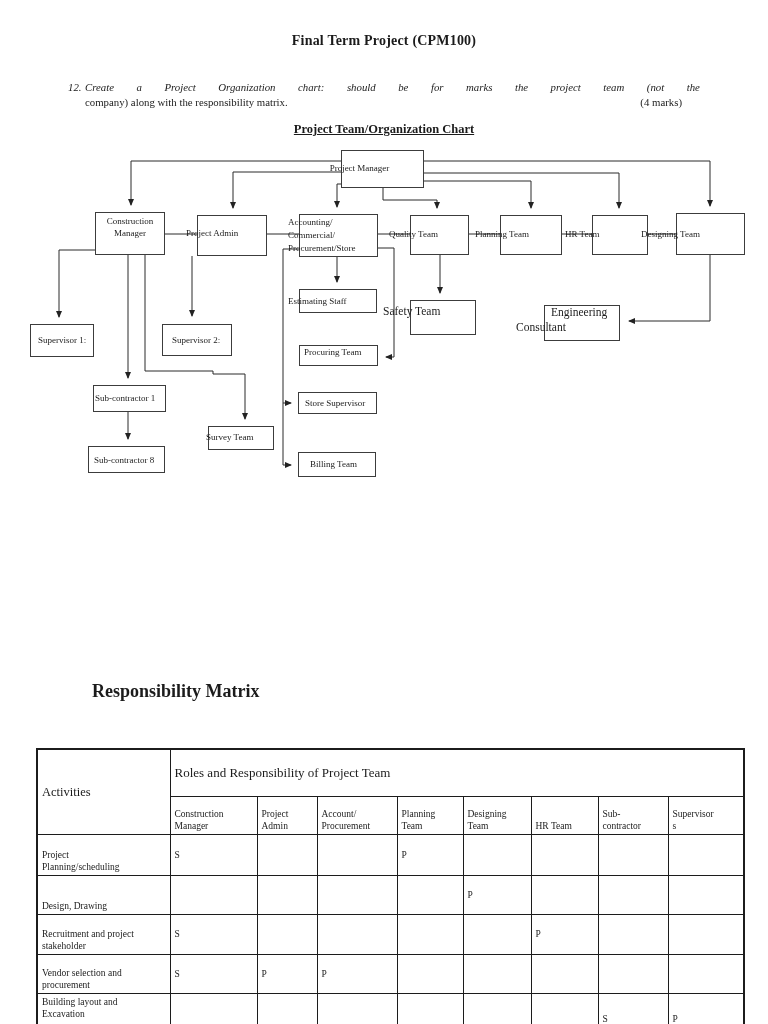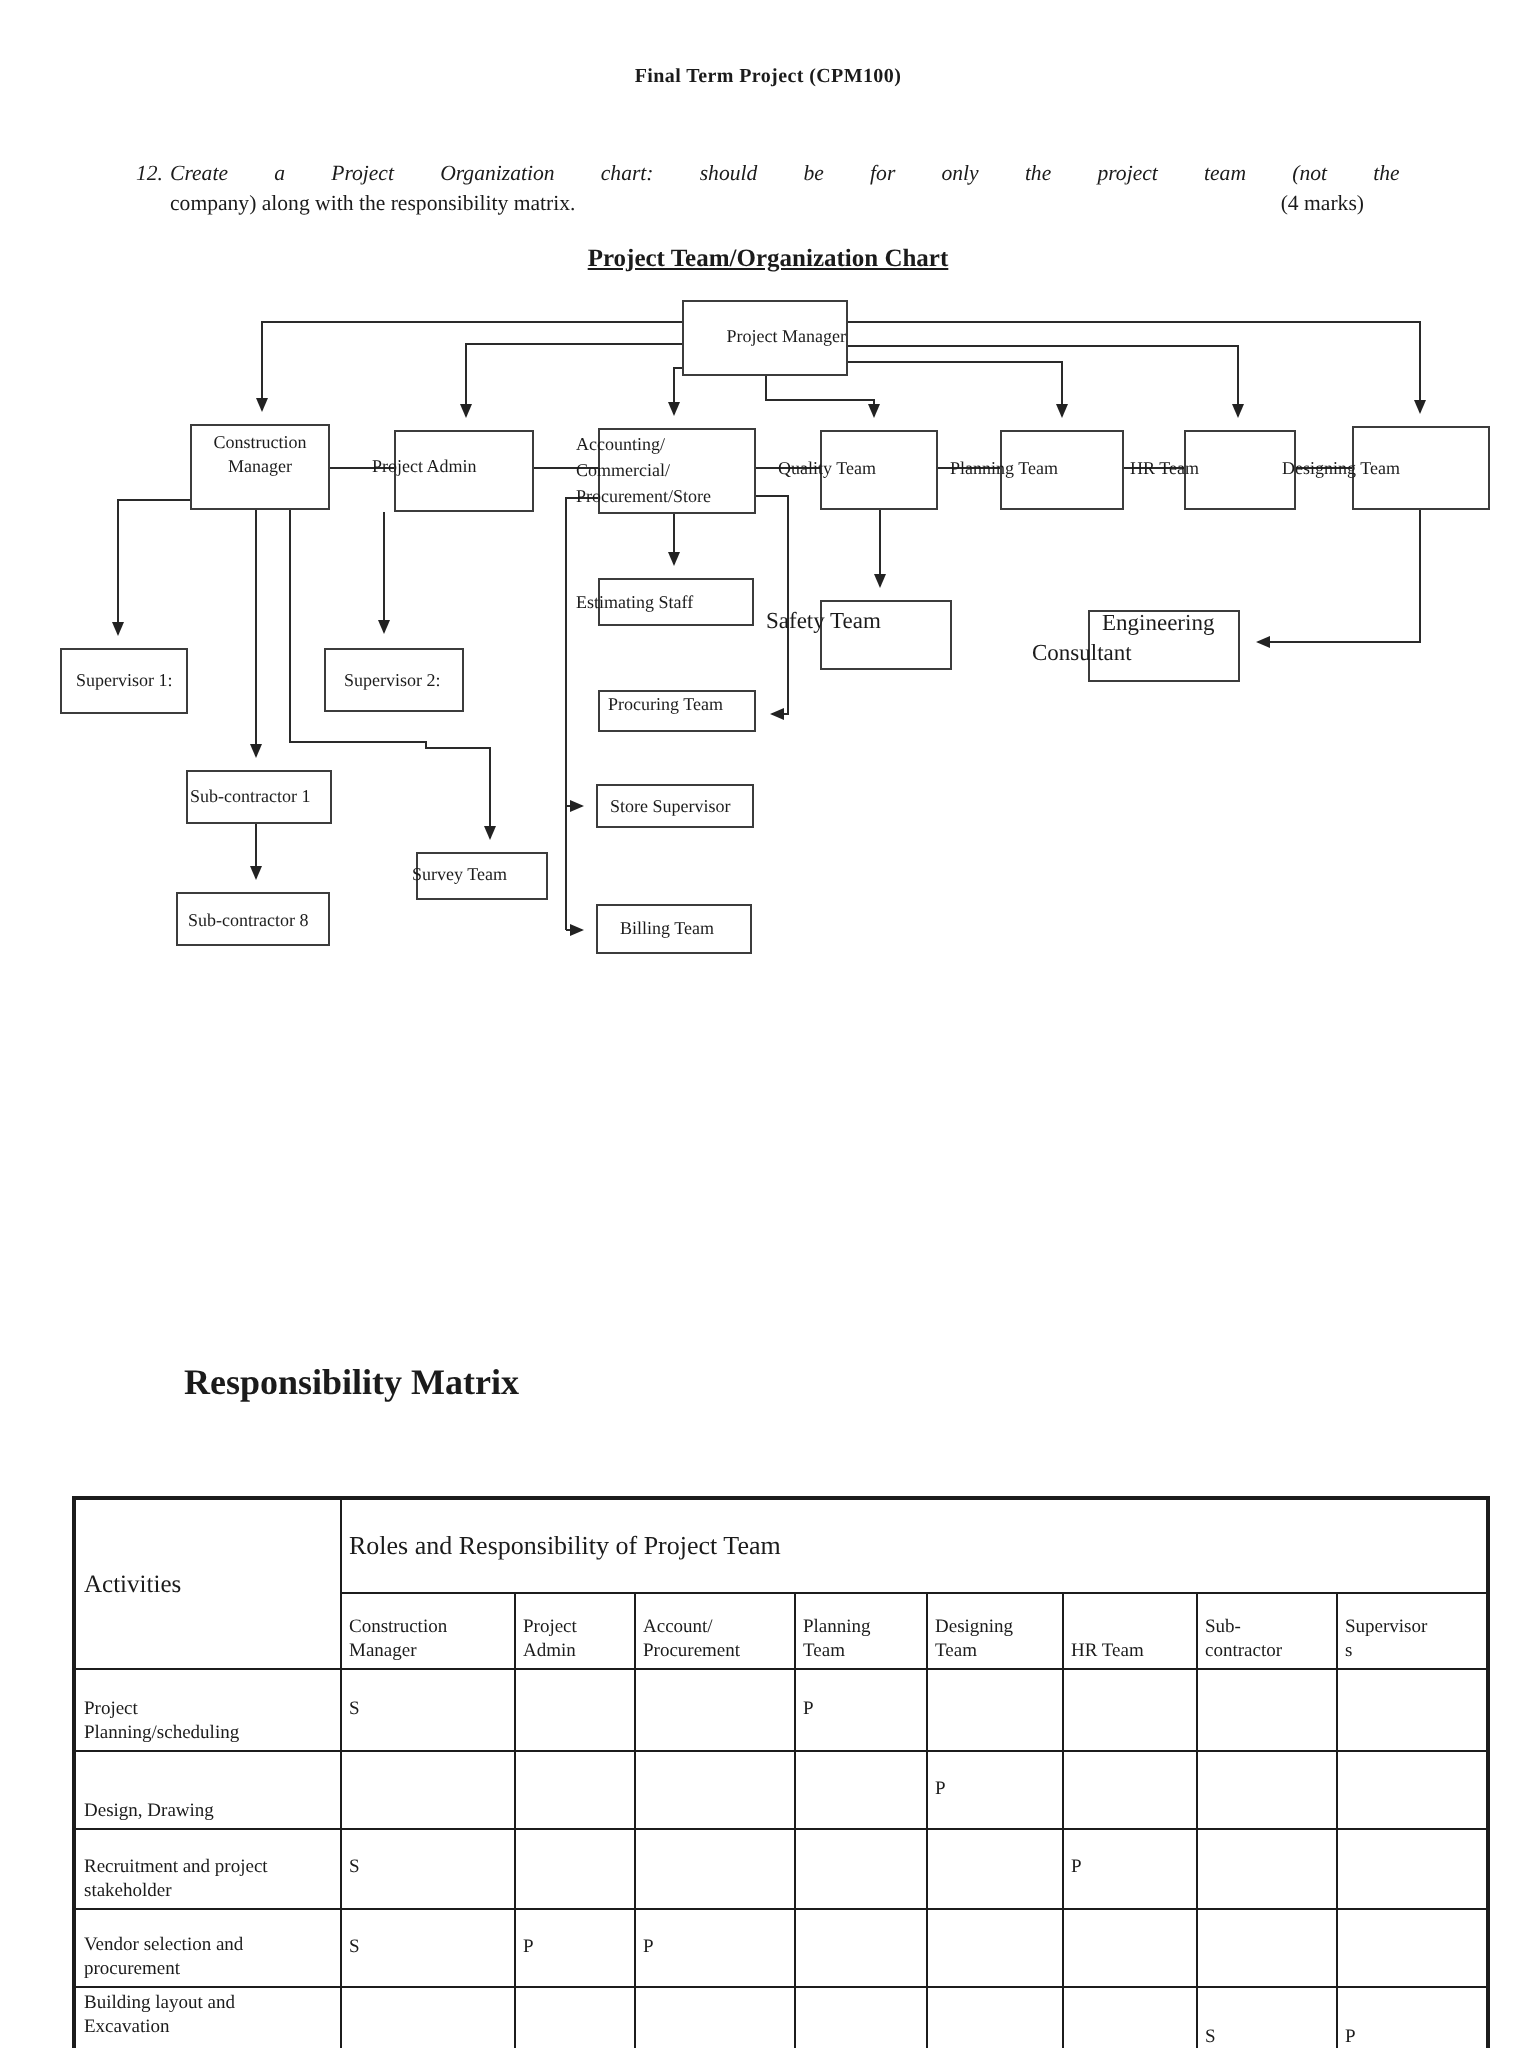--- a/index.html
+++ b/index.html
@@ -1,21 +1,21 @@
 <!DOCTYPE html>
 <html><head>
 <meta charset="utf-8">
 <style>
   html,body{margin:0;padding:0;background:#e9e9e9;}
   .page{position:relative;width:768px;height:1024px;background:#ffffff;overflow:hidden;
         font-family:"Liberation Serif","DejaVu Serif",serif;color:#1b1b1b;}
   .abs{position:absolute;}
 
   
-  .doc-title{left:0;right:0;top:33px;text-align:center;font-weight:bold;font-size:10px;letter-spacing:.2px;}
+  .doc-title{left:0;right:0;top:33px;text-align:center;font-weight:bold;font-size:14px;letter-spacing:.2px;}
   .chart-heading{left:0;right:0;top:122px;text-align:center;font-weight:bold;font-size:12.5px;text-decoration:underline;}
   .matrix-heading{left:92px;top:681px;font-weight:bold;font-size:18px;}
 
   
   .q{left:68px;top:80px;width:632px;font-size:10.8px;line-height:15px;}
   .q-line1{display:flex;font-style:italic;}
   .q-num{width:17px;flex:0 0 17px;}
   .q-words{flex:1;display:flex;justify-content:space-between;}
   .q-line2{display:flex;}
   .q-ind{width:17px;flex:0 0 17px;}
@@ -50,21 +50,21 @@
       <span class="q-num">12.</span>
       <span class="q-words">
         <span>Create</span>
           <span>a</span>
           <span>Project</span>
           <span>Organization</span>
           <span>chart:</span>
           <span>should</span>
           <span>be</span>
           <span>for</span>
-          <span>only</span>
+          <span>marks</span>
           <span>the</span>
           <span>project</span>
           <span>team</span>
           <span>(not</span>
           <span>the</span>
       </span>
     </div>
     <div class="q-line2">
       <span class="q-ind"></span>
       <span>company) along with the responsibility matrix.</span>
@@ -123,21 +123,21 @@
     <div class="obox" style="left:544px;top:305px;width:76px;height:36px"></div>
     <div class="obox" style="left:30px;top:324px;width:64px;height:33px"></div>
     <div class="obox" style="left:162px;top:324px;width:70px;height:32px"></div>
     <div class="obox" style="left:299px;top:345px;width:79px;height:21px"></div>
     <div class="obox" style="left:93px;top:385px;width:73px;height:27px"></div>
     <div class="obox" style="left:298px;top:392px;width:79px;height:22px"></div>
     <div class="obox" style="left:208px;top:426px;width:66px;height:24px"></div>
     <div class="obox" style="left:88px;top:446px;width:77px;height:27px"></div>
     <div class="obox" style="left:298px;top:452px;width:78px;height:25px"></div>
 
-    <div class="olb" style="left:350px;top:162px;width:73px;text-align:right">Project Manager</div>
+    <div class="olb" style="left:323px;top:162px;width:73px;text-align:center">Project Manager</div>
     <div class="olb" style="left:95px;top:215px;width:70px;text-align:center">Construction
 Manager</div>
     <div class="olb" style="left:186px;top:227px">Project Admin</div>
     <div class="olb" style="left:288px;top:216px;line-height:13px">Accounting/
 Commercial/
 Procurement/Store</div>
     <div class="olb" style="left:389px;top:228px">Quality Team</div>
     <div class="olb" style="left:475px;top:228px">Planning Team</div>
     <div class="olb" style="left:565px;top:228px">HR Team</div>
     <div class="olb" style="left:641px;top:228px">Designing Team</div>

